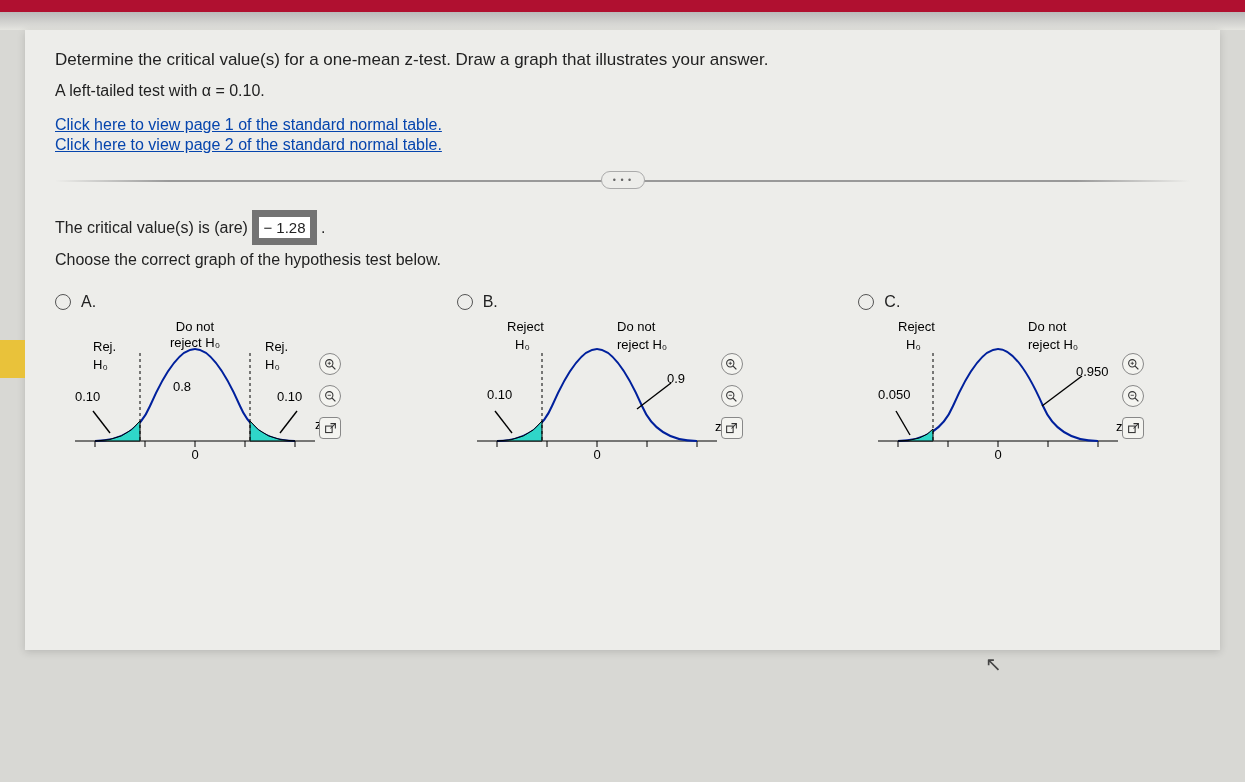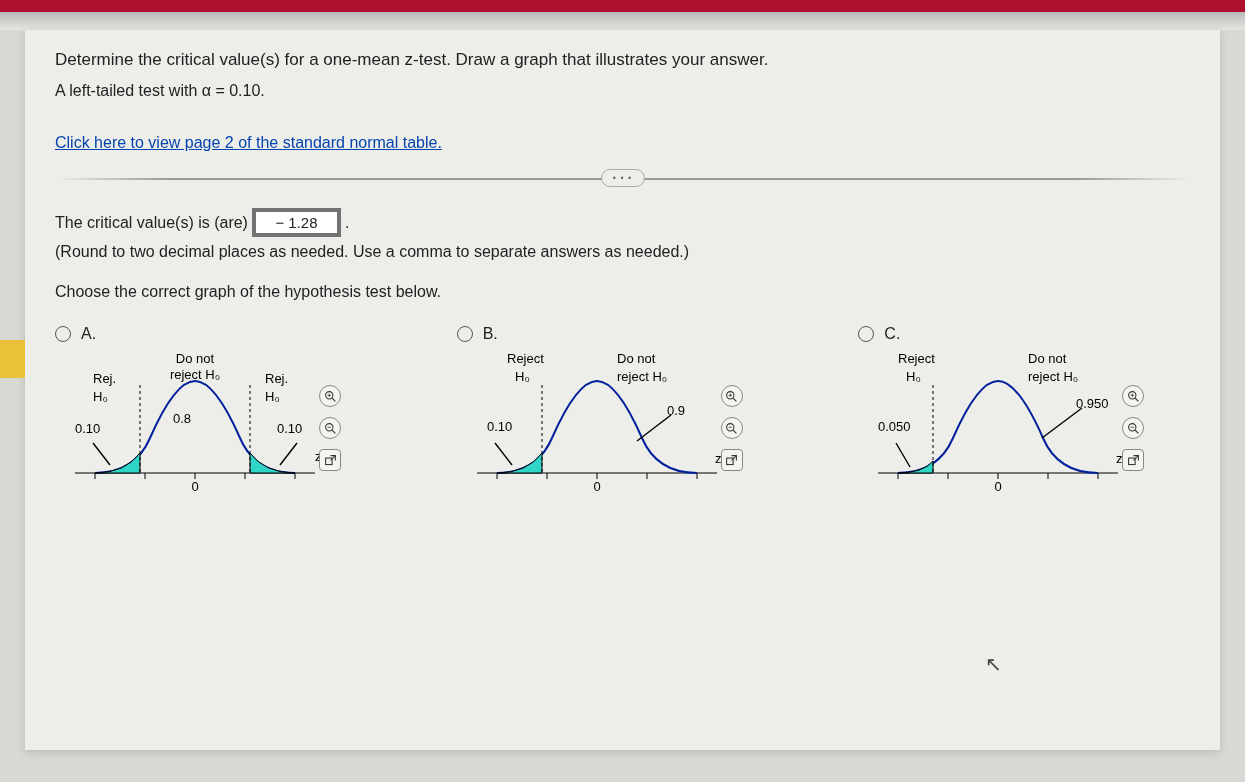--- a/index.html
+++ b/index.html
@@ -1,26 +1,26 @@
 <!DOCTYPE html>
 <html><head>
 <meta charset="utf-8">
 <style>
 *{box-sizing:border-box;margin:0;padding:0}
 body{font-family:Arial,Helvetica,sans-serif;background:#d8d8d4;color:#222;width:1245px;height:782px;overflow:hidden;position:relative}
 .topbar{height:12px;background:#b01030}
 .shadow-bar{height:18px;background:linear-gradient(#bababa,#e5e5e0)}
-.page{background:#ededea;margin:0 25px;padding:20px 30px 40px;height:720px;position:relative;box-shadow:0 2px 8px rgba(0,0,0,.15)}
+.page{background:#ededea;margin:0 25px;padding:20px 30px 40px;height:620px;position:relative;box-shadow:0 2px 8px rgba(0,0,0,.15)}
 .q-text{font-size:17px;margin-bottom:12px}
 .q-sub{font-size:16px;margin-bottom:16px}
 .link{color:#0645ad;text-decoration:underline;font-size:16px;cursor:pointer;display:inline-block;margin-bottom:2px}
 .divider-wrap{position:relative;margin:24px 0 28px;height:2px;background:linear-gradient(90deg,transparent,#999 10%,#999 90%,transparent)}
 .pill{position:absolute;left:50%;top:-9px;transform:translateX(-50%);width:44px;height:18px;border:1px solid #aaa;border-radius:9px;background:#ededea;display:flex;align-items:center;justify-content:center;font-size:9px;color:#666;letter-spacing:1px;cursor:pointer}
 .answer-line{font-size:16px;margin-bottom:6px}
-.answer-input{display:inline-block;border:4px solid #737373;background:#fff;padding:2px 19px;font-size:15px;min-width:56px;text-align:center}
+.answer-input{display:inline-block;border:7px solid #737373;background:#fff;padding:2px 4px;font-size:15px;min-width:56px;text-align:center}
 .note{font-size:16px;margin-bottom:22px}
 .choose{font-size:16px;margin-bottom:24px}
 .options-row{display:flex;gap:70px;margin-top:6px}
 .option{flex:1;position:relative}
 .opt-head{display:flex;align-items:center;gap:10px;font-size:16px;margin-bottom:10px}
 .radio{width:16px;height:16px;border:1.5px solid #555;border-radius:50%;display:inline-block;cursor:pointer}
 .icon-col{position:absolute;right:-6px;top:32px;display:flex;flex-direction:column;gap:10px}
 .icon-btn{width:22px;height:22px;border:1px solid #888;border-radius:50%;background:#f4f4f0;display:flex;align-items:center;justify-content:center;cursor:pointer}
 .icon-btn svg{width:13px;height:13px}
 .icon-sq{border-radius:4px}
@@ -34,33 +34,32 @@
 
 <div class="topbar"></div>
 <div class="shadow-bar"></div>
 
 <div class="page">
   <div class="side-hl"></div>
 
   <div class="q-text">Determine the critical value(s) for a one-mean z-test. Draw a graph that illustrates your answer.</div>
   <div class="q-sub">A left-tailed test with α = 0.10.</div>
 
-  <br>
+  <a class="link">Click here to view page 1 of the standard normal table.</a><br>
   <a class="link">Click here to view page 2 of the standard normal table.</a>
 
   <div class="divider-wrap">
     <div class="pill">• • •</div>
   </div>
 
   <div class="answer-line">
     <span>The critical value(s) is (are) </span>
     <span class="answer-input">− 1.28</span>
     <span>.</span>
   </div>
-  <div class="note">(Round to two decimal places as needed. Use a comma to separate answers as needed.)</div>
 
   <div class="choose">Choose the correct graph of the hypothesis test below.</div>
 
   <div class="options-row">
 
     <div class="option">
       <div class="opt-head">
         <span class="radio"></span>
         <span>A.</span>
       </div>

